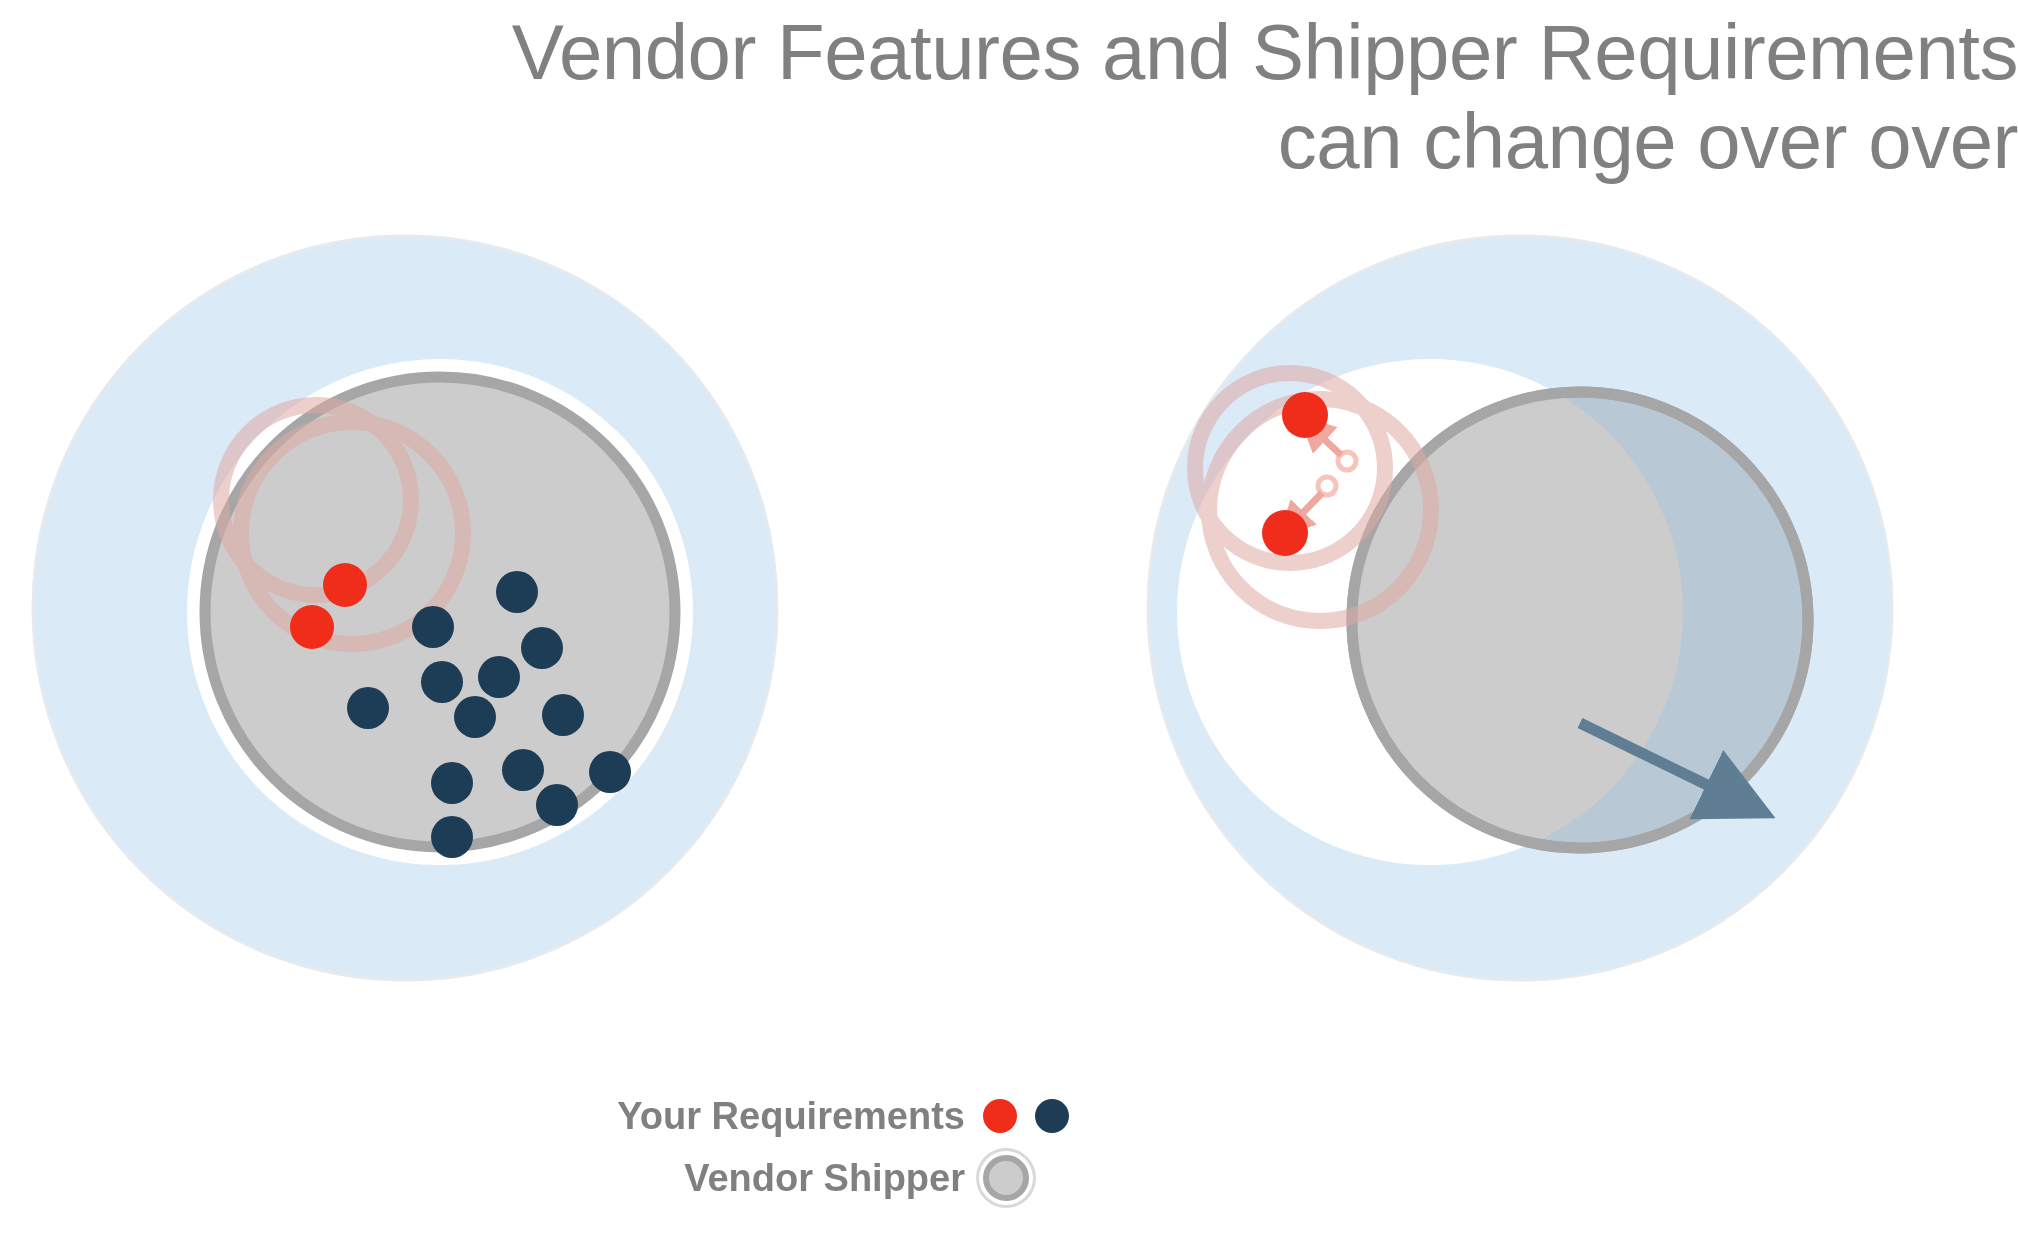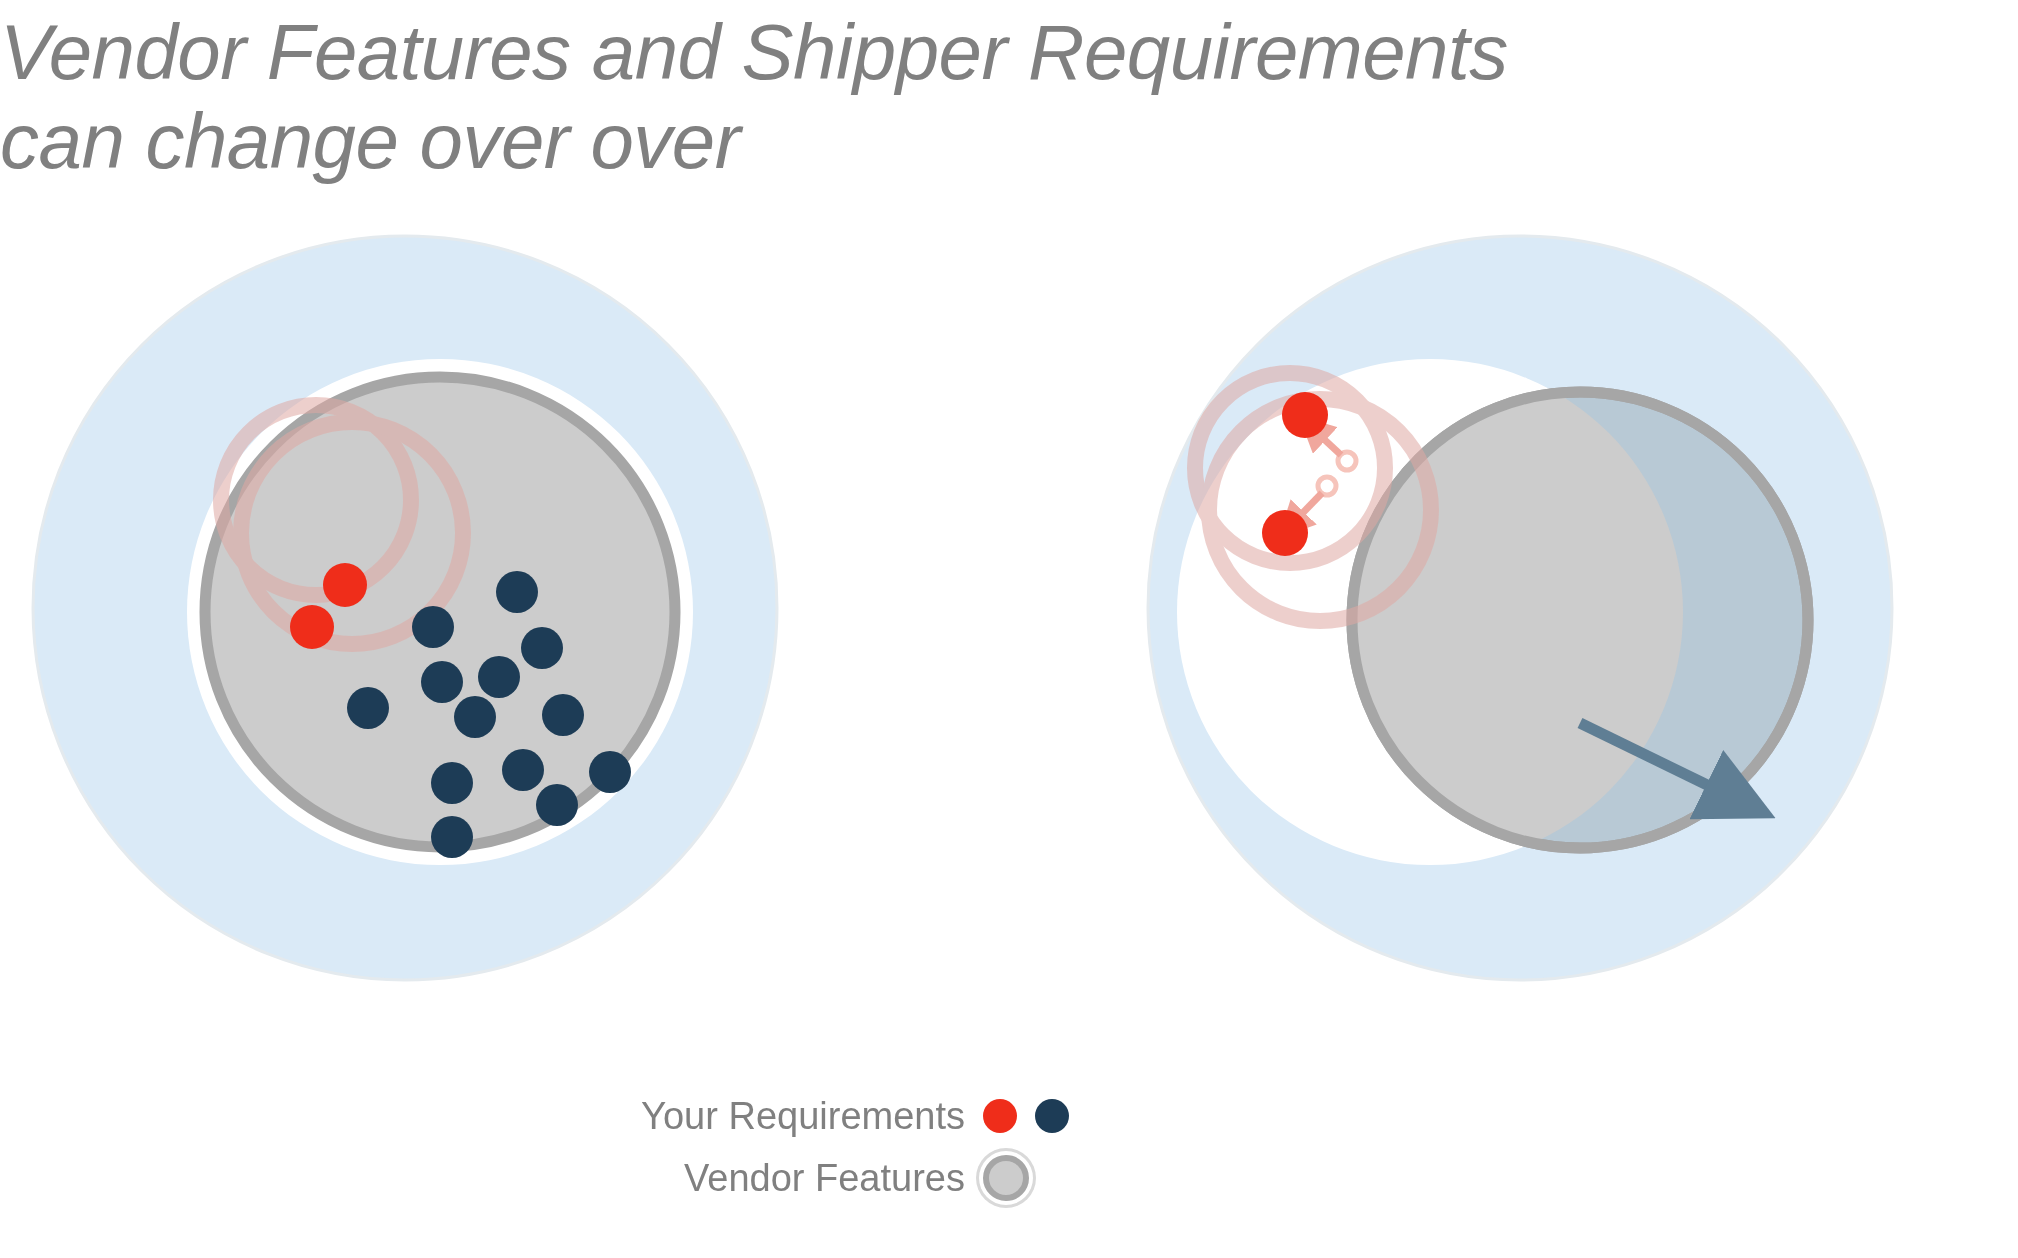--- a/index.html
+++ b/index.html
@@ -19,43 +19,43 @@
     position: relative;
     width: 2018px;
     height: 1258px;
     background: #ffffff;
   }
   #title {
     position: absolute;
     left: 0;
     top: 8px;
     width: 2018px;
-    text-align: left;
+    text-align: right;
     color: #808080;
     font-size: 78px;
     line-height: 1.14;
     font-weight: 400;
     letter-spacing: -0.5px;
     white-space: pre-line;
     font-family: "Liberation Sans", sans-serif;
-    font-style: italic;
   }
   #diagram-svg {
     position: absolute;
     left: 0;
     top: 0;
     width: 2018px;
     height: 1258px;
   }
   .legend {
     position: absolute;
     left: 0;
     top: 1085px;
     width: 1718px;
     text-align: center;
+    font-weight: bold;
   }
   .legend-row {
     display: flex;
     align-items: center;
     justify-content: center;
     height: 62px;
   }
   .legend-label {
     color: #808080;
     font-size: 38px;
@@ -180,20 +180,20 @@
 
   <div class="legend">
     <div class="legend-row">
       <div class="legend-label">Your Requirements</div>
       <div class="legend-swatches">
         <span class="sw-dot" style="background:#ef2d1a;"></span>
         <span class="sw-dot" style="background:#1d3c56;"></span>
       </div>
     </div>
     <div class="legend-row">
-      <div class="legend-label">Vendor Features</div>
+      <div class="legend-label">Vendor Shipper</div>
       <div class="legend-swatches">
         <span class="sw-ring" style="background:#cccccc;border:6px solid #a6a6a6;box-shadow:0 0 0 4px #ffffff, 0 0 0 7px #d9d9d9;"></span>
       </div>
     </div>
   </div>
 
 </div>
 
 </body></html>

